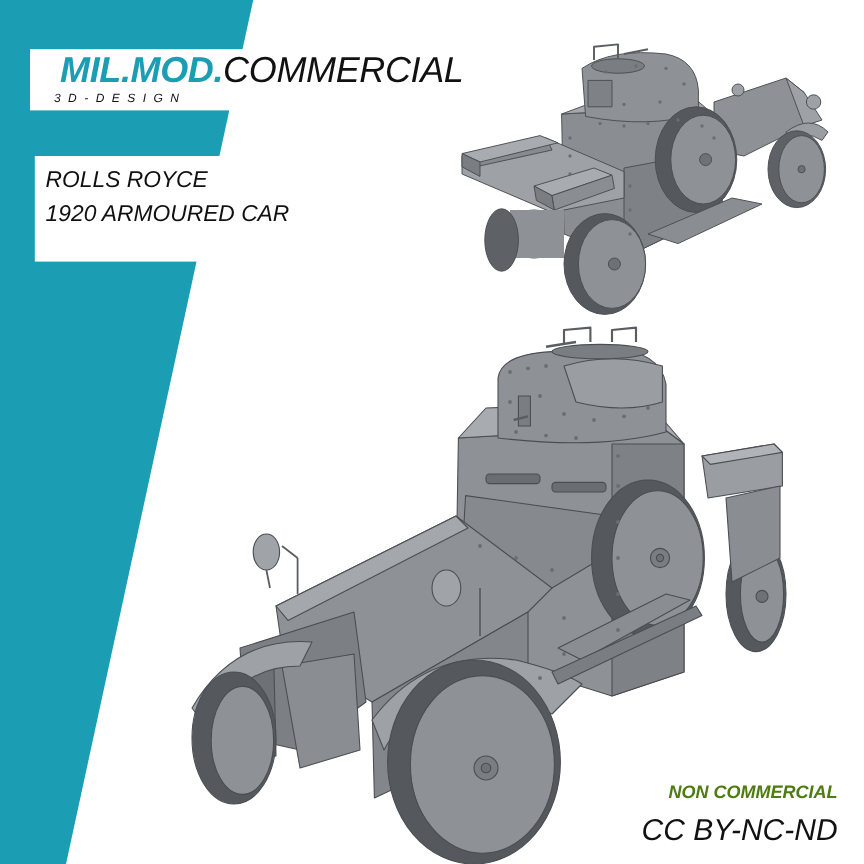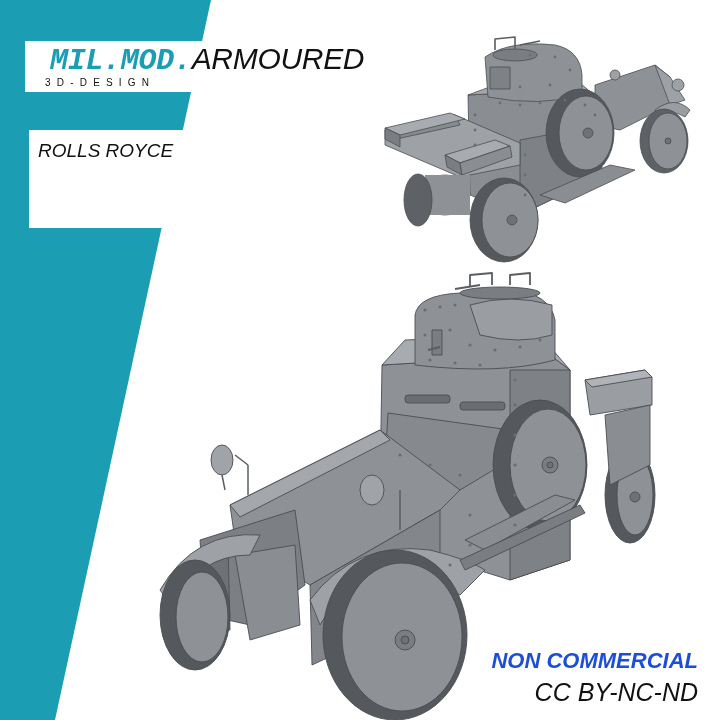--- a/index.html
+++ b/index.html
@@ -1,44 +1,45 @@
 <!DOCTYPE html>
 <html><head>
 <meta charset="utf-8">
 <style>
   html, body { margin:0; padding:0; }
   body { width:720px; height:720px; position:relative; overflow:hidden; background:#ffffff; font-family:"Liberation Sans", sans-serif; }
   .teal-band { position:absolute; left:0; top:0; width:720px; height:720px; }
   .logo-box { position:absolute; left:25px; top:41px; width:345px; height:51px; background:#ffffff; }
   .logo-main { position:absolute; left:25px; top:1px; font-size:30px; font-style:italic; white-space:nowrap; letter-spacing:-0.3px; line-height:34px; }
-  .logo-brand { color:#1b9db4; font-weight:bold;font-family:Liberation Mono, monospace; }
+  .logo-brand { color:#1b9db4; font-weight:bold; }
   .logo-suffix { color:#111; font-weight:normal; }
-  .logo-sub { position:absolute; left:20px; top:36px; font-size:10px; letter-spacing:6.2px; color:#111; line-height:12px; white-space:nowrap; }
-  .title-box { position:absolute; left:29px; top:130px; width:200px; height:98px; background:#ffffff; }
+  .logo-sub { position:absolute; left:20px; top:36px; font-size:10px; font-style:italic; letter-spacing:6.2px; color:#111; line-height:12px; white-space:nowrap; }
+  .title-box { position:absolute; left:29px; top:130px; width:200px; height:88px; background:#ffffff; }
   .title-line { position:absolute; left:9px; font-size:19px; font-style:italic; color:#111; white-space:nowrap; line-height:22px; }
   .vehicle { position:absolute; }
-  .license-nc { position:absolute; right:22px; top:650px; font-size:22px; font-weight:bold; font-style:italic; color:#1d4ed8; white-space:nowrap; line-height:22px;text-align:right; }
+  .license-nc { position:absolute; right:22px; top:650px; font-size:15px; font-weight:bold; font-style:italic; color:#4d7c0f; white-space:nowrap; line-height:22px;text-align:right; }
   .license-cc { position:absolute; right:22px; top:676px; font-size:25px; font-style:italic; color:#111; white-space:nowrap; line-height:32px; }
 </style>
 </head>
 <body>
 
 <svg class="teal-band" viewBox="0 0 720 720">
   <polygon points="0,0 211,0 55,720 0,720" fill="#1b9db4"></polygon>
 </svg>
 
 <div class="logo-box">
   <div class="logo-main">
-    <span class="logo-brand">MIL.MOD.</span><span class="logo-suffix">ARMOURED</span>
+    <span class="logo-brand">MIL.MOD.</span><span class="logo-suffix">COMMERCIAL</span>
   </div>
   <div class="logo-sub">3D-DESIGN</div>
 </div>
 
 <div class="title-box">
   <div class="title-line" style="top:10px">ROLLS ROYCE</div>
+  <div class="title-line" style="top:38px">1920 ARMOURED CAR</div>
 </div>
 
 <svg class="vehicle" style="left:370px; top:15px;" width="340" height="250" viewBox="0 0 340 250">
   <g stroke="#4a4e52" stroke-width="0.8" stroke-linejoin="round">
 
     <polygon points="225,70 285,50 300,62 300,90 250,115 225,110" fill="#8e9296"></polygon>
     <polygon points="285,50 300,62 315,85 300,90" fill="#9ea2a6"></polygon>
 
     <path d="M285,95 Q305,80 320,95 L315,102 Q300,92 288,105 Z" fill="#9a9ea2"></path>
 

